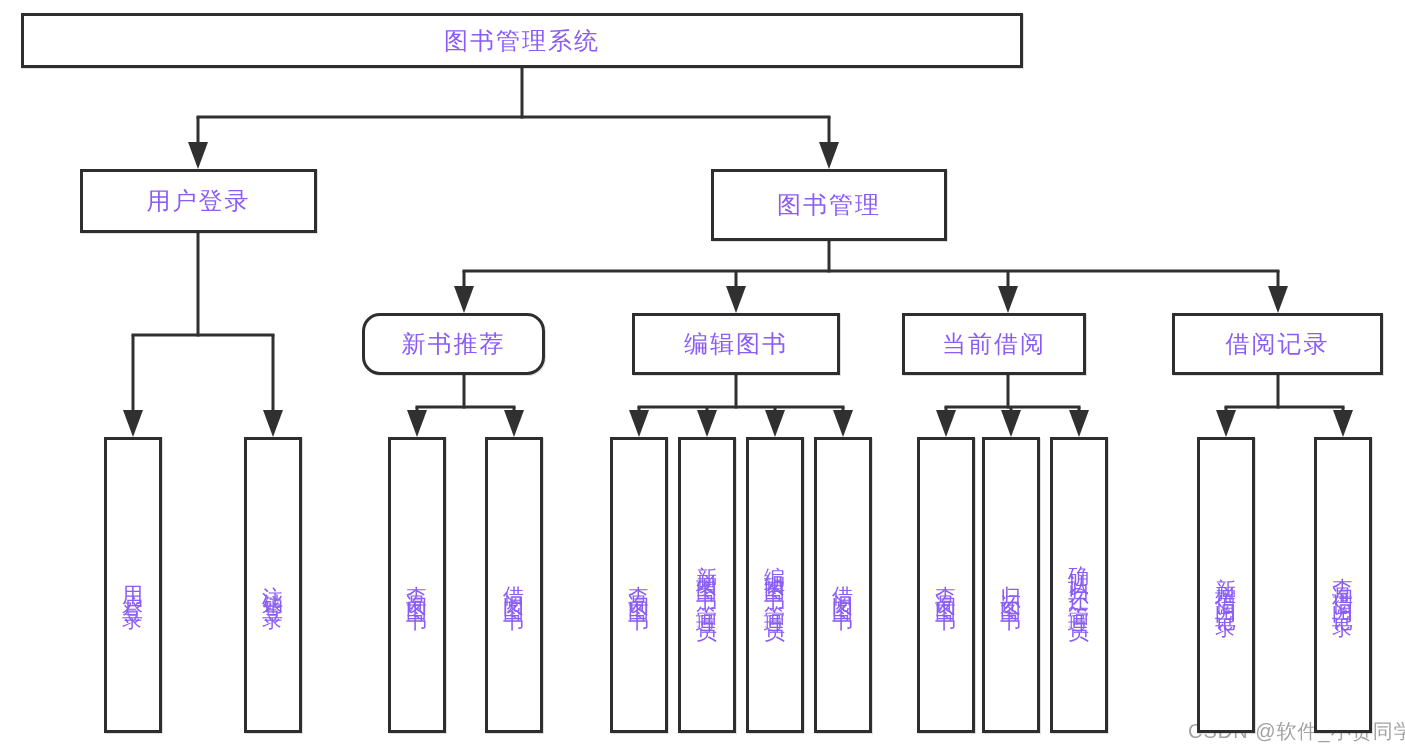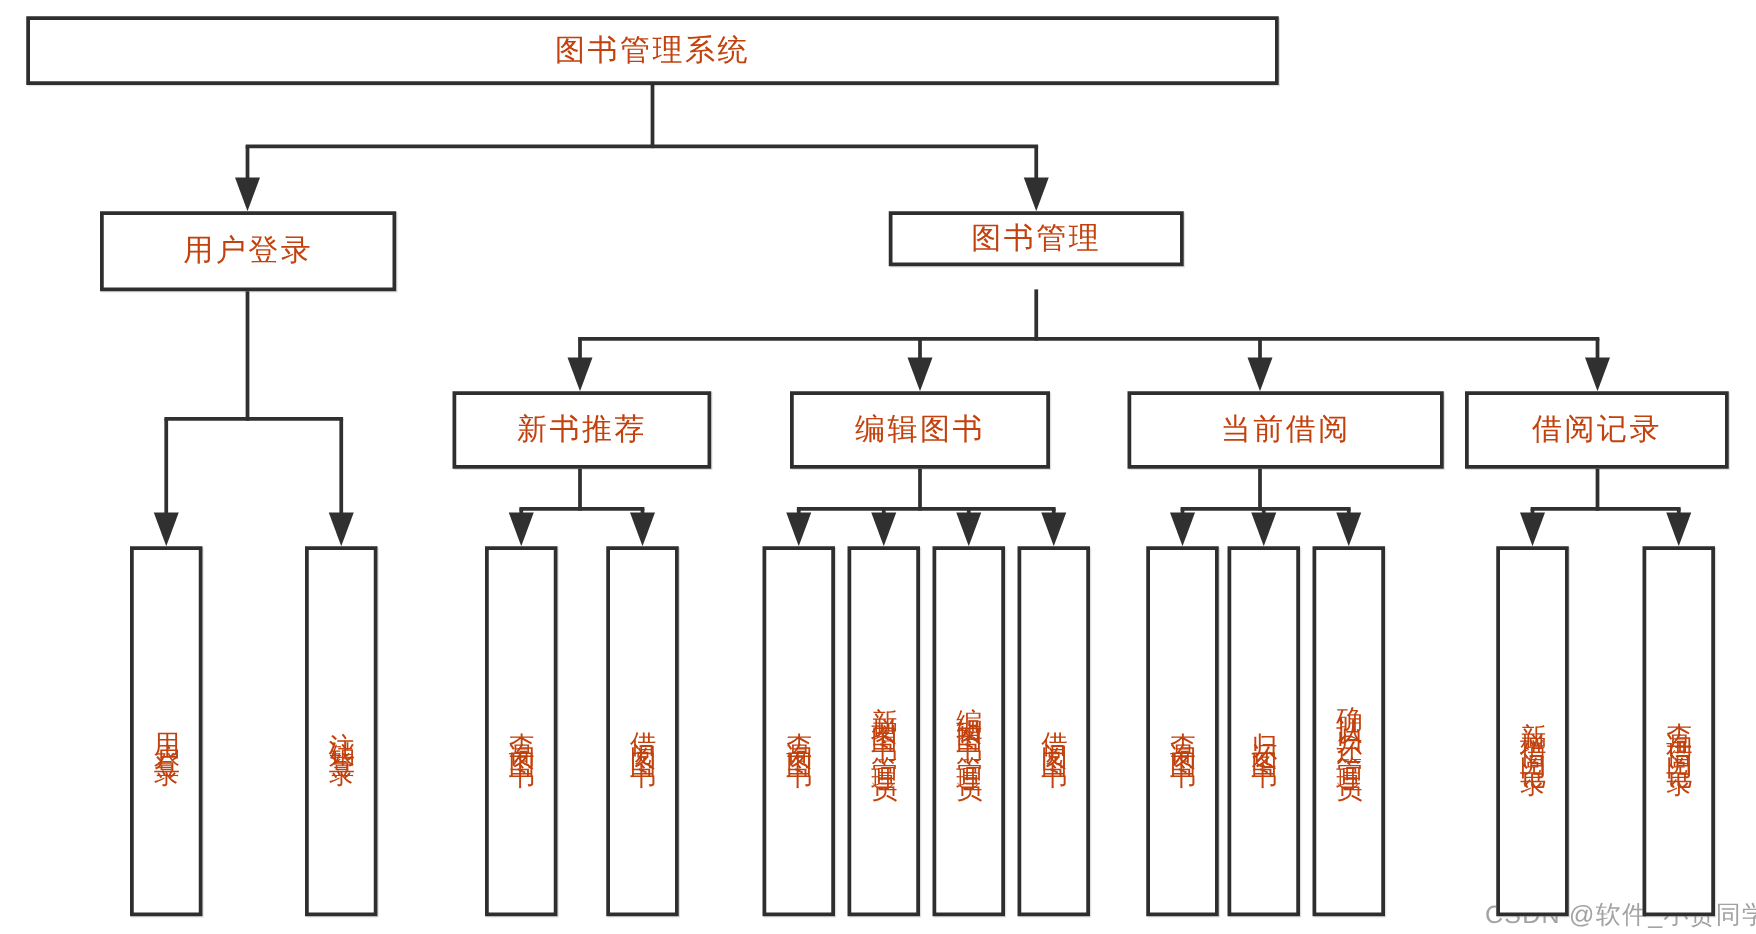--- a/index.html
+++ b/index.html
@@ -27,21 +27,21 @@
     position: absolute;
     box-sizing: border-box;
     background: #ffffff;
     border: 3px solid #2e2e2e;
     display: flex;
     align-items: center;
     justify-content: center;
     box-shadow: 1px 1px 0 rgba(0,0,0,0.12);
   }
   .node .label {
-    color: #c2410c;
+    color: #8b5cf6;
     font-size: 24px;
     letter-spacing: 2px;
     white-space: nowrap;
     line-height: 1;
   }
   .node.vertical .label {
     writing-mode: vertical-rl;
     text-orientation: mixed;
     font-size: 21px;
     letter-spacing: 8px;
@@ -115,30 +115,30 @@
       <line x1="1343" y1="407" x2="1343" y2="419" stroke="#303030" stroke-width="3"></line>
       <polygon points="1333,410 1353,410 1343,437" fill="#303030"></polygon>
     </svg>
   <div id="watermark" style="color: rgb(163, 163, 163);">CSDN @软件_小贺同学</div>
 <div class="node" style="left: 21px; top: 13px; width: 1002px; height: 55px;">
       <span class="label">图书管理系统</span>
     </div>
     <div class="node" style="left: 80px; top: 169px; width: 237px; height: 64px;">
       <span class="label">用户登录</span>
     </div>
-    <div class="node" style="left: 711px; top: 169px; width: 236px; height: 44px;">
+    <div class="node" style="left: 711px; top: 169px; width: 236px; height: 72px;">
       <span class="label">图书管理</span>
     </div>
-    <div class="node" style="left: 362px; top: 313px; width: 207px; height: 62px;">
+    <div class="node" style="left: 362px; top: 313px; width: 183px; height: 62px; border-radius: 18px;">
       <span class="label">新书推荐</span>
     </div>
     <div class="node" style="left: 632px; top: 313px; width: 208px; height: 62px;">
       <span class="label">编辑图书</span>
     </div>
-    <div class="node" style="left: 902px; top: 313px; width: 253px; height: 62px;">
+    <div class="node" style="left: 902px; top: 313px; width: 184px; height: 62px;">
       <span class="label">当前借阅</span>
     </div>
     <div class="node" style="left: 1172px; top: 313px; width: 211px; height: 62px;">
       <span class="label">借阅记录</span>
     </div>
     <div class="node vertical" style="left: 104px; top: 437px; width: 58px; height: 296px;">
       <span class="label">用户登录</span>
     </div>
     <div class="node vertical" style="left: 244px; top: 437px; width: 58px; height: 296px;">
       <span class="label">注销登录</span>

